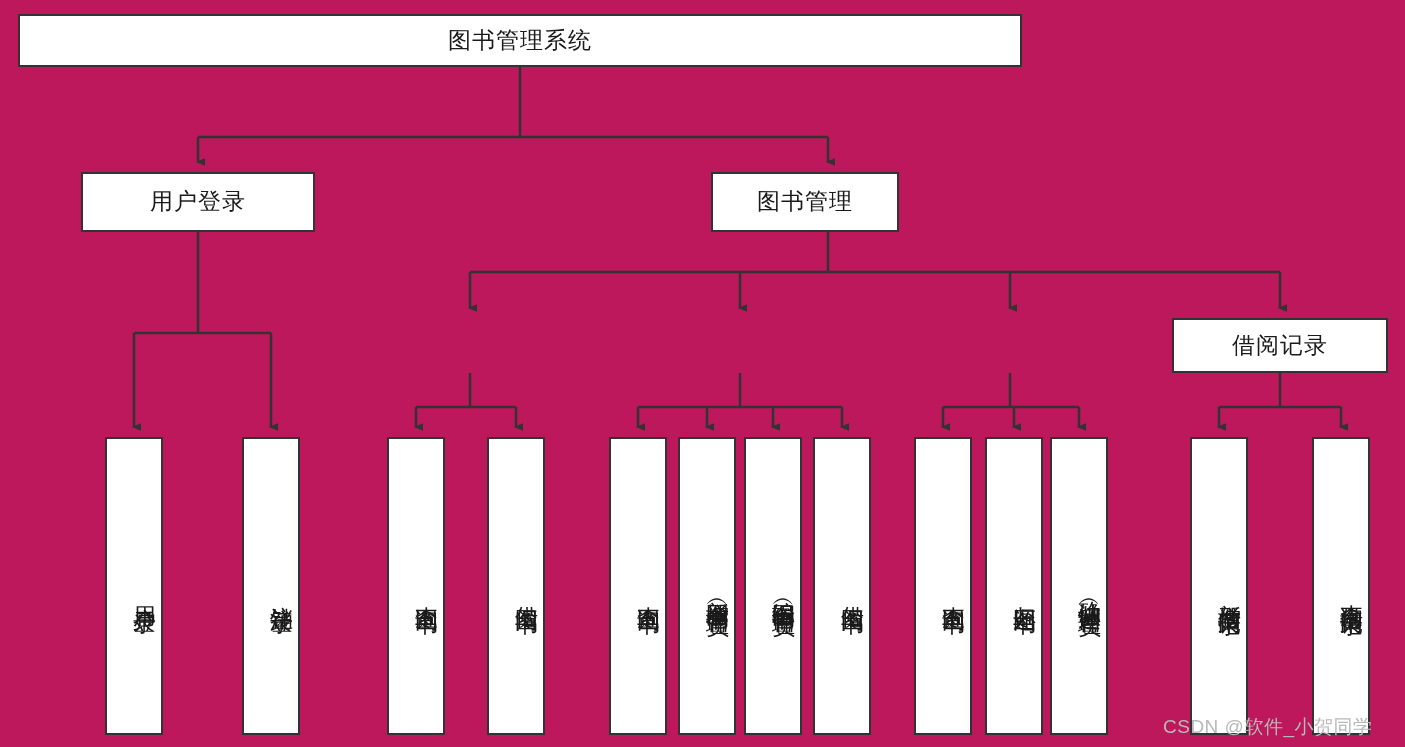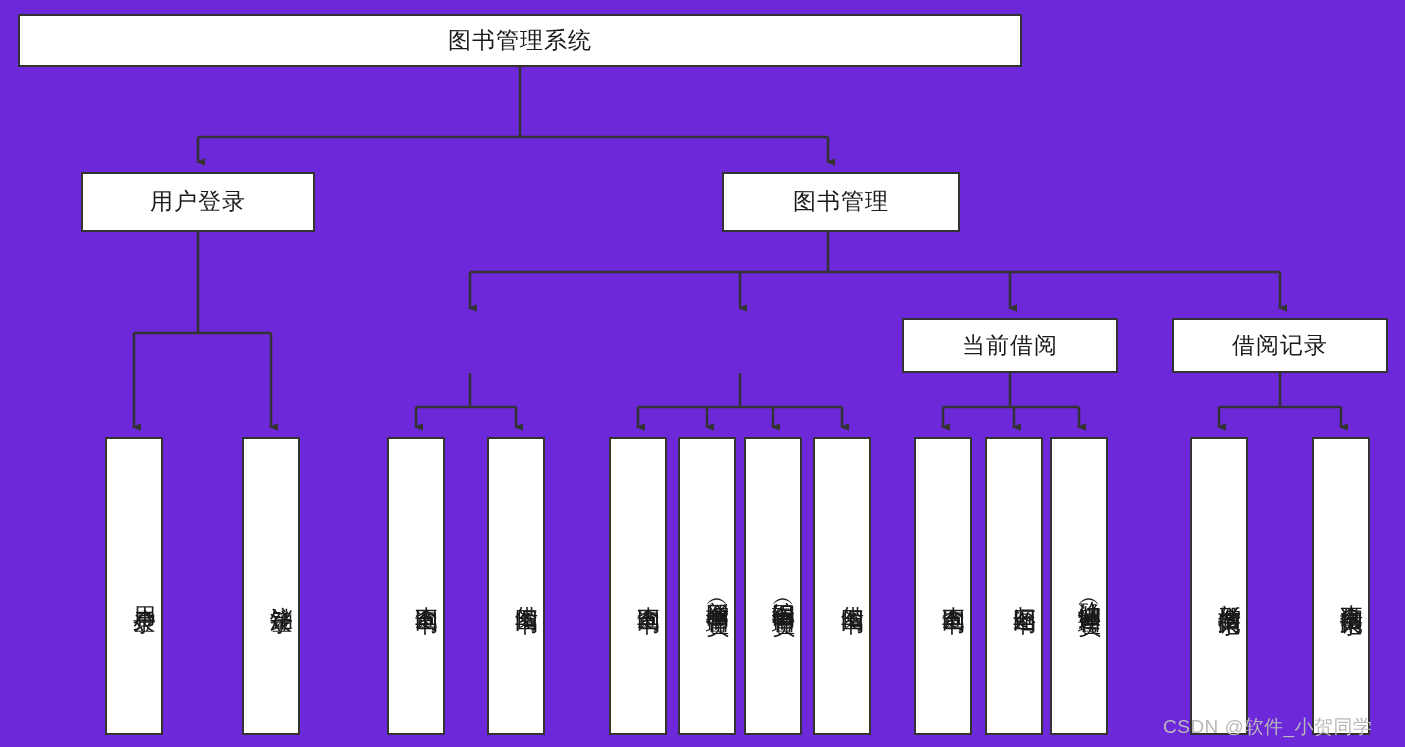--- a/index.html
+++ b/index.html
@@ -8,21 +8,21 @@
     padding: 0;
     background: #ffffff;
   }
   body {
     font-family: "Liberation Sans", "DejaVu Sans", sans-serif;
   }
   #canvas {
     position: relative;
     width: 1405px;
     height: 747px;
-    background: #6d28d9;
+    background: #be185d;
     overflow: hidden;
   }
   svg#edges {
     position: absolute;
     left: 0;
     top: 0;
     width: 1405px;
     height: 747px;
     pointer-events: none;
   }
@@ -121,27 +121,24 @@
     </g>
   </svg>
 
   <div class="node horiz" style="left:18px; top:14px; width:1004px; height:53px;">
     <span class="nodelabel">图书管理系统</span>
   </div>
 
   <div class="node horiz" style="left:81px; top:172px; width:234px; height:60px;">
     <span class="nodelabel">用户登录</span>
   </div>
-  <div class="node horiz" style="left:711px; top:172px; width:238px; height:60px;margin-left:11px;">
+  <div class="node horiz" style="left:711px; top:172px; width:188px; height:60px;">
     <span class="nodelabel">图书管理</span>
   </div>
 
-  <div class="node horiz" style="left:902px; top:318px; width:216px; height:55px;">
-    <span class="nodelabel">当前借阅</span>
-  </div>
   <div class="node horiz" style="left:1172px; top:318px; width:216px; height:55px;">
     <span class="nodelabel">借阅记录</span>
   </div>
 
   <div class="node vert" style="left:105px; top:437px; width:58px; height:298px;">
     <span class="nodelabel">用户登录</span>
   </div>
   <div class="node vert" style="left:242px; top:437px; width:58px; height:298px;">
     <span class="nodelabel">注销登录</span>
   </div>

